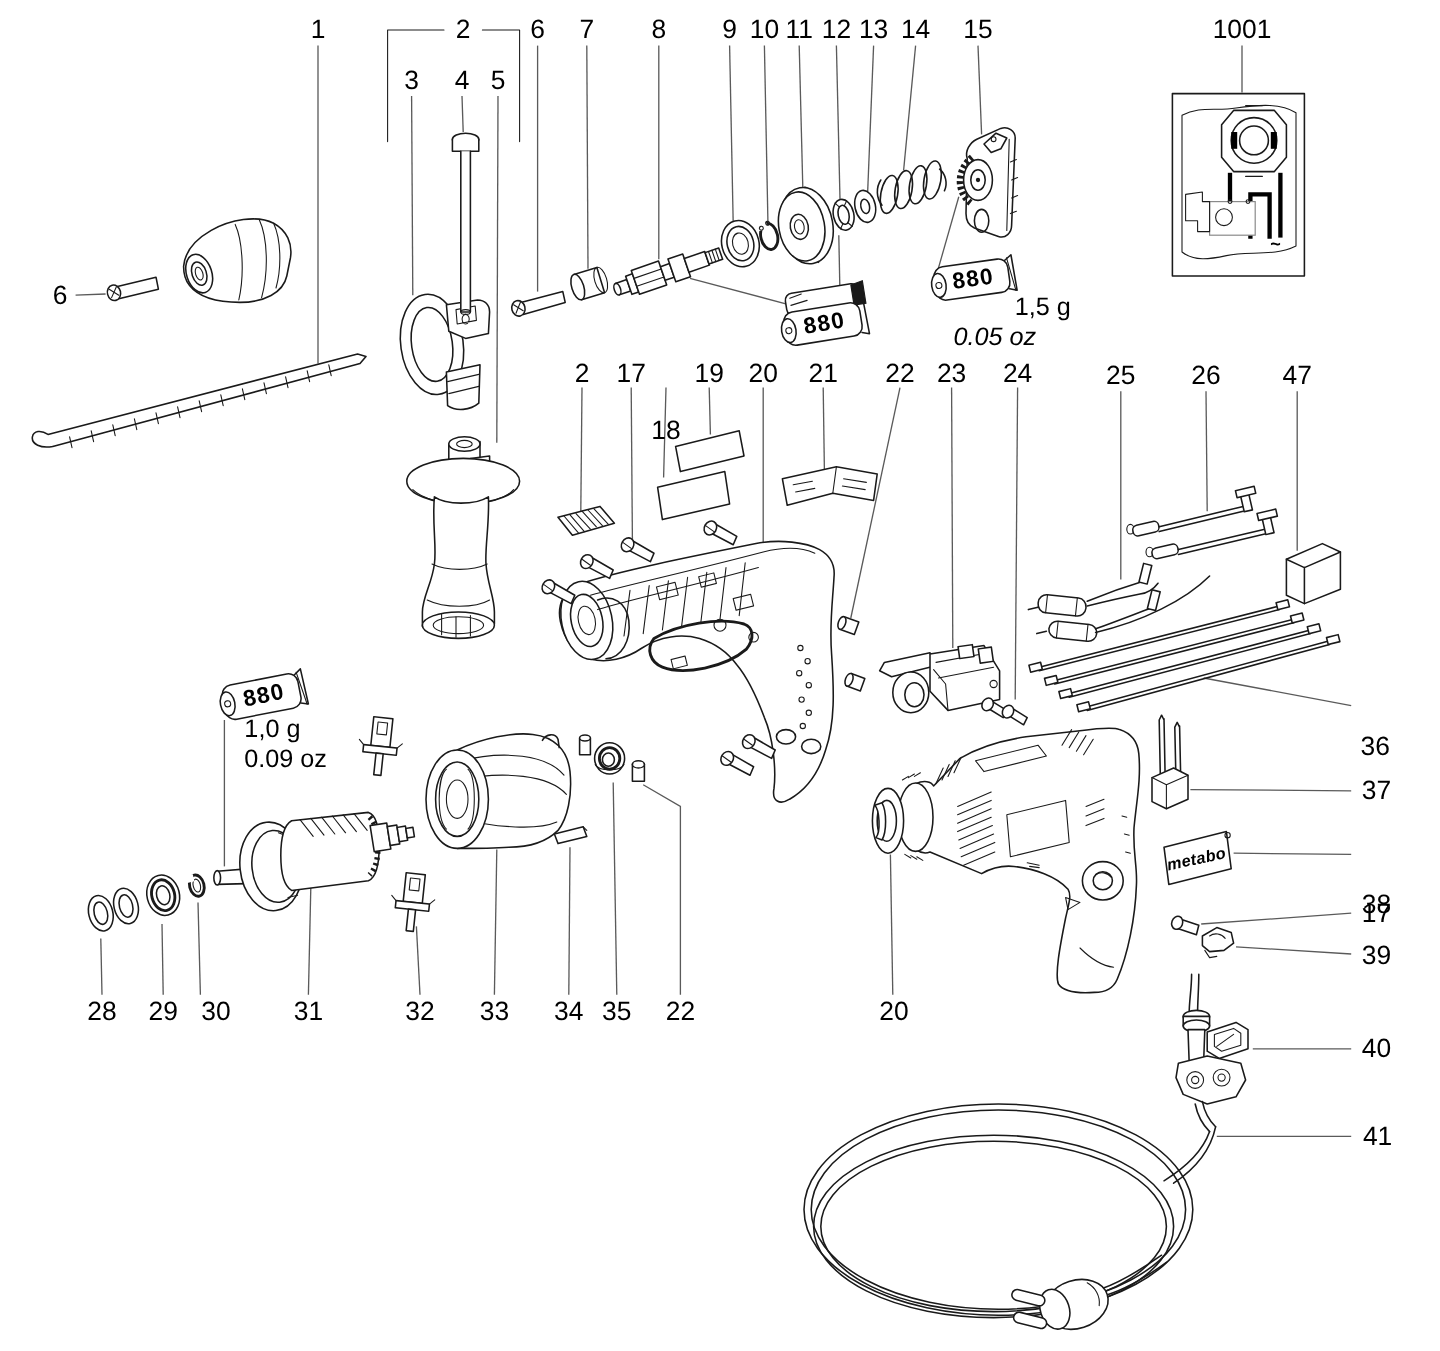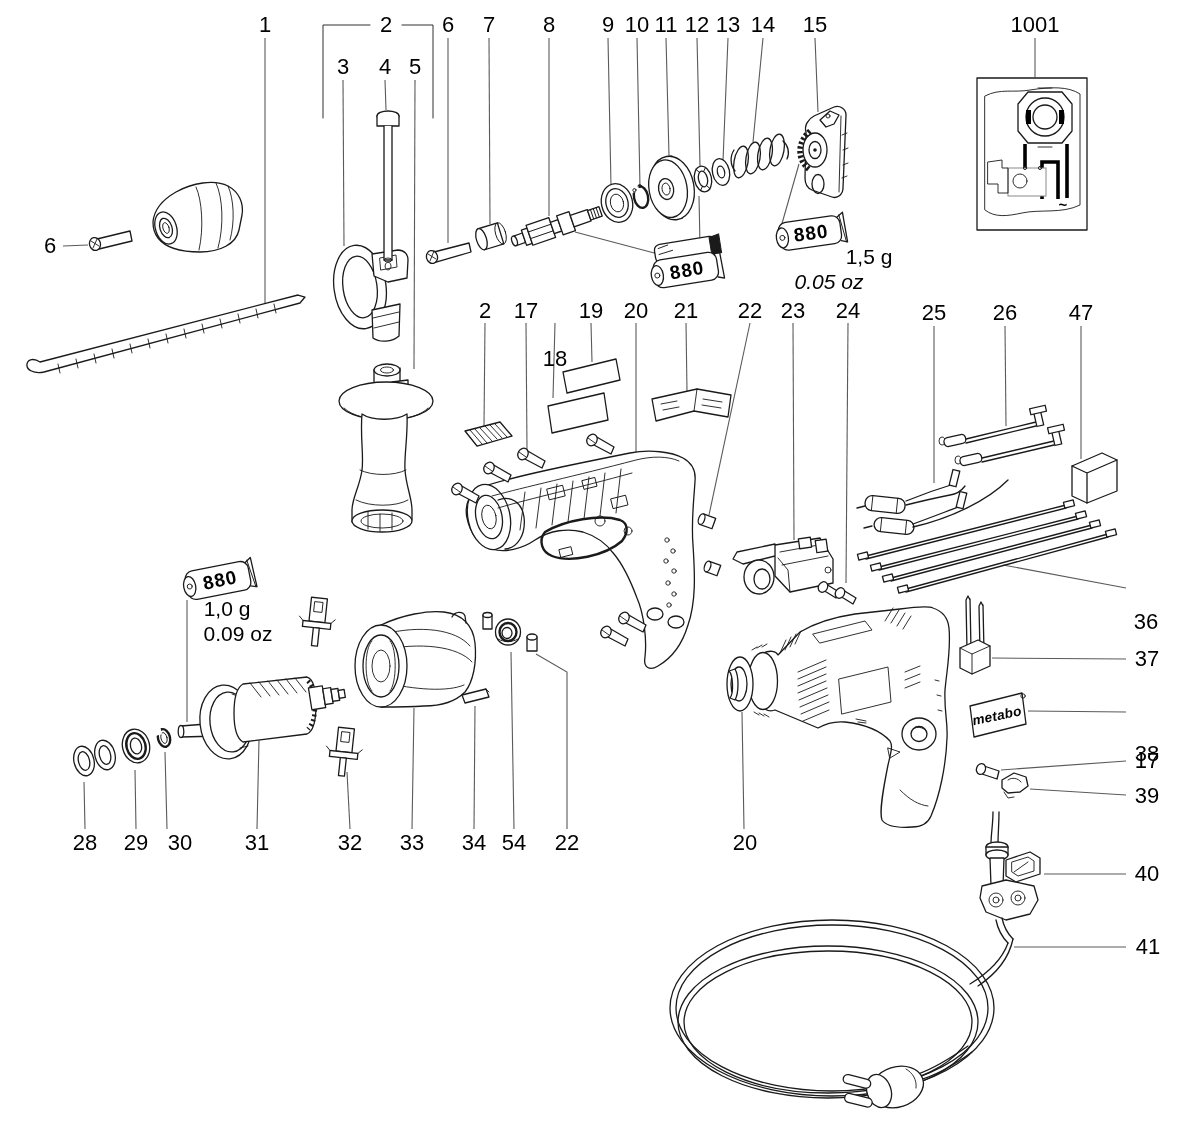--- a/index.html
+++ b/index.html
@@ -628,18 +628,18 @@
       <div class="callout" style="left: 1147px; top: 796px;">39</div>
       <div class="callout" style="left: 1147px; top: 874px;">40</div>
       <div class="callout" style="left: 1148px; top: 947px;">41</div>
       <div class="callout" style="left: 85px; top: 843px;">28</div>
       <div class="callout" style="left: 136px; top: 843px;">29</div>
       <div class="callout" style="left: 180px; top: 843px;">30</div>
       <div class="callout" style="left: 257px; top: 843px;">31</div>
       <div class="callout" style="left: 350px; top: 843px;">32</div>
       <div class="callout" style="left: 412px; top: 843px;">33</div>
       <div class="callout" style="left: 474px; top: 843px;">34</div>
-      <div class="callout" style="left: 514px; top: 843px;">54</div>
+      <div class="callout" style="left: 514px; top: 843px;">35</div>
       <div class="callout" style="left: 567px; top: 843px;">22</div>
       <div class="callout" style="left: 745px; top: 843px;">20</div>
     </div>
 
 </div>
 
 </body></html>

